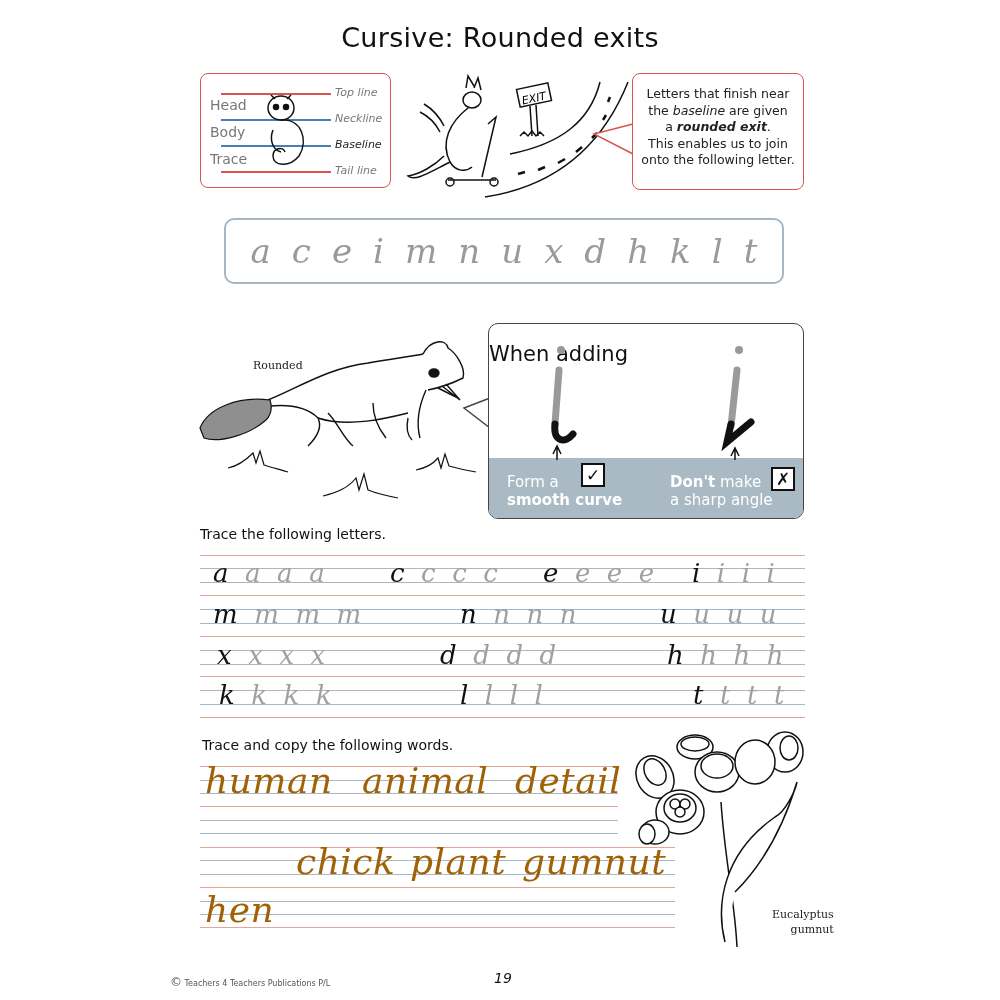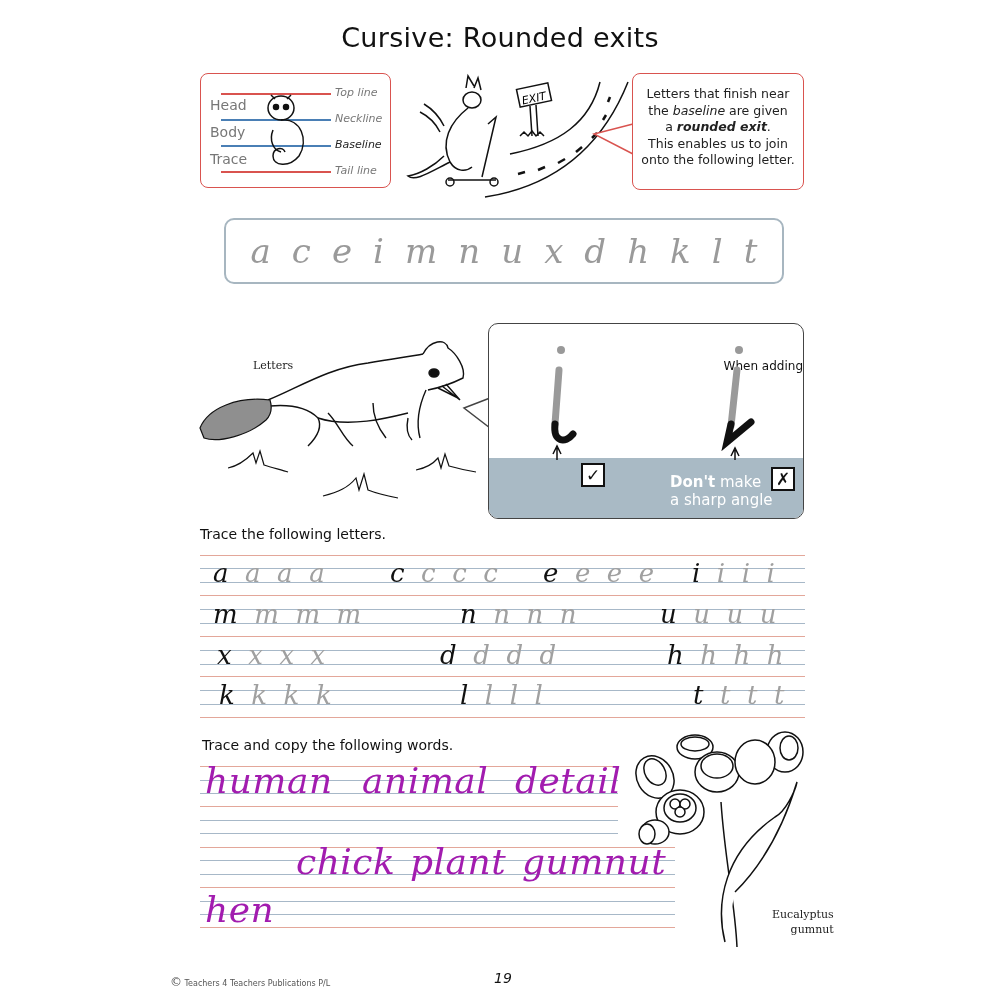--- a/index.html
+++ b/index.html
@@ -12,32 +12,32 @@
   .guide .glabel{position:absolute;font-size:11px;font-style:italic;color:#777;}
   .guide .zone{position:absolute;left:9px;font-size:14px;color:#777;}
   
   .redbox{left:632px;top:73px;width:172px;height:117px;border:1.5px solid #d9534f;border-radius:8px;box-sizing:border-box;padding:12px 6px;text-align:center;font-size:12.5px;line-height:16.5px;color:#222;background:#fff;}
   
   .strip{left:224px;top:218px;width:560px;height:66px;border:2px solid #a7b6c0;border-radius:10px;box-sizing:border-box;display:flex;align-items:center;justify-content:space-around;padding:0 14px;}
   .strip span{font-family:"DejaVu Serif",serif;font-style:italic;font-size:34px;color:#9a9a9a;}
   
   .callout{left:488px;top:323px;width:316px;height:196px;border:1.5px solid #444;border-radius:10px;box-sizing:border-box;overflow:hidden;background:#fff;}
   .callout .band{position:absolute;left:0;right:0;top:134px;bottom:0;background:#a9bac5;}
-  .callout .head{position:absolute;left:0;width:100%;top:32px;text-align:right;font-size:12px;line-height:21px;}
+  .callout .head{position:absolute;left:0;width:100%;top:20px;text-align:left;font-size:21px;line-height:21px;}
   .bandtxt{position:absolute;color:#fff;font-size:15px;line-height:18px;font-family:"DejaVu Sans",sans-serif;}
   .chk{position:absolute;width:20px;height:20px;border:2px solid #111;background:#fff;font-size:17px;line-height:20px;text-align:center;font-weight:bold;color:#111;}
   .kowari-label{left:253px;top:359px;font-family:"DejaVu Serif",serif;font-size:11px;color:#222;}
   .section{font-size:14px;color:#111;}
   .ruled{position:absolute;}
   .ruled .l{position:absolute;left:0;right:0;height:1.2px;}
   .red{background:#e3a79a;}
   .blue{background:#a7b8c8;}
   .trace{position:absolute;font-family:"DejaVu Serif",serif;font-style:italic;font-size:26px;color:#a0a0a0;}
   .trace .first{color:#111;}
-  .words{position:absolute;font-family:"DejaVu Serif",serif;font-style:italic;font-size:36px;color:#a21caf;letter-spacing:0.5px;}
+  .words{position:absolute;font-family:"DejaVu Serif",serif;font-style:italic;font-size:36px;color:#a16207;letter-spacing:0.5px;}
   .footer{top:975px;left:170px;font-size:8px;color:#555;}
   .pageno{top:970px;left:494px;font-size:14px;font-style:italic;}
   .euc{left:772px;top:907px;text-align:right;font-family:"DejaVu Serif",serif;font-size:11px;line-height:15px;color:#222;}
 </style>
 </head>
 <body>
 
 <div class="abs title">Cursive:  Rounded exits</div>
 
 <div class="abs guide">
@@ -114,21 +114,21 @@
   <span>n</span>
   <span>u</span>
   <span>x</span>
   <span>d</span>
   <span>h</span>
   <span>k</span>
   <span>l</span>
   <span>t</span>
 </div>
 
-<div class="abs kowari-label">Letters</div>
+<div class="abs kowari-label">Rounded</div>
 <svg class="abs" style="left:198px;top:328px;" width="290" height="175">
   <g fill="none" stroke="#111" stroke-width="1.4">
     <path d="M70 72 C 100 60 130 40 170 35 C 200 30 215 28 225 26"></path>
     <path d="M225 26 C 232 12 248 10 250 20 C 258 25 268 40 265 50 C 255 55 240 60 230 62"></path>
     <ellipse cx="236" cy="45" rx="5" ry="4" fill="#111"></ellipse>
     <path d="M228 62 C 220 80 218 95 222 110 M210 90 C 208 100 210 108 214 112"></path>
     <path d="M72 78 C 95 76 110 80 120 90 C 125 100 118 110 110 118"></path>
     <path d="M130 85 C 140 95 145 110 155 118 M175 75 C 175 90 180 100 188 110"></path>
     <path d="M120 90 C 150 100 190 90 210 85"></path>
     <path d="M240 60 l20 10 M244 58 l18 14 M248 56 l14 16"></path>
@@ -155,20 +155,24 @@
     <path d="M20 30 L16 84" stroke="#9a9a9a" stroke-width="7" stroke-linecap="round" fill="none"></path>
     <path d="M16 84 C 14 102 26 104 34 94" stroke="#111" stroke-width="7" stroke-linecap="round" fill="none"></path>
     <path d="M18 135 L18 108 M14 114 L18 106 L22 114" stroke="#111" stroke-width="1.5" fill="none"></path>
   </svg>
   <svg class="abs" style="left:228px;top:16px;" width="40" height="120">
     <circle cx="22" cy="10" r="4" fill="#999"></circle>
     <path d="M20 30 L14 86" stroke="#9a9a9a" stroke-width="7" stroke-linecap="round" fill="none"></path>
     <path d="M14 84 L10 102 L34 82" stroke="#111" stroke-width="7" stroke-linejoin="miter" stroke-linecap="round" fill="none"></path>
     <path d="M18 135 L18 110 M14 116 L18 108 L22 116" stroke="#111" stroke-width="1.5" fill="none"></path>
   </svg>
+  <div class="bandtxt" style="left:18px;top:149px;">
+    <div>Form a</div>
+    <div style="font-weight:bold;">smooth  curve</div>
+  </div>
   <div class="chk" style="left:92px;top:139px;">✓</div>
   <div class="bandtxt" style="left:181px;top:149px;">
     <div><strong>Don't</strong><span> make</span></div>
     <div>a sharp angle</div>
   </div>
   <div class="chk" style="left:282px;top:143px;">✗</div>
 </div>
 
 <div class="abs section" style="left:200px;top:526px;">Trace the following letters.</div>
 

